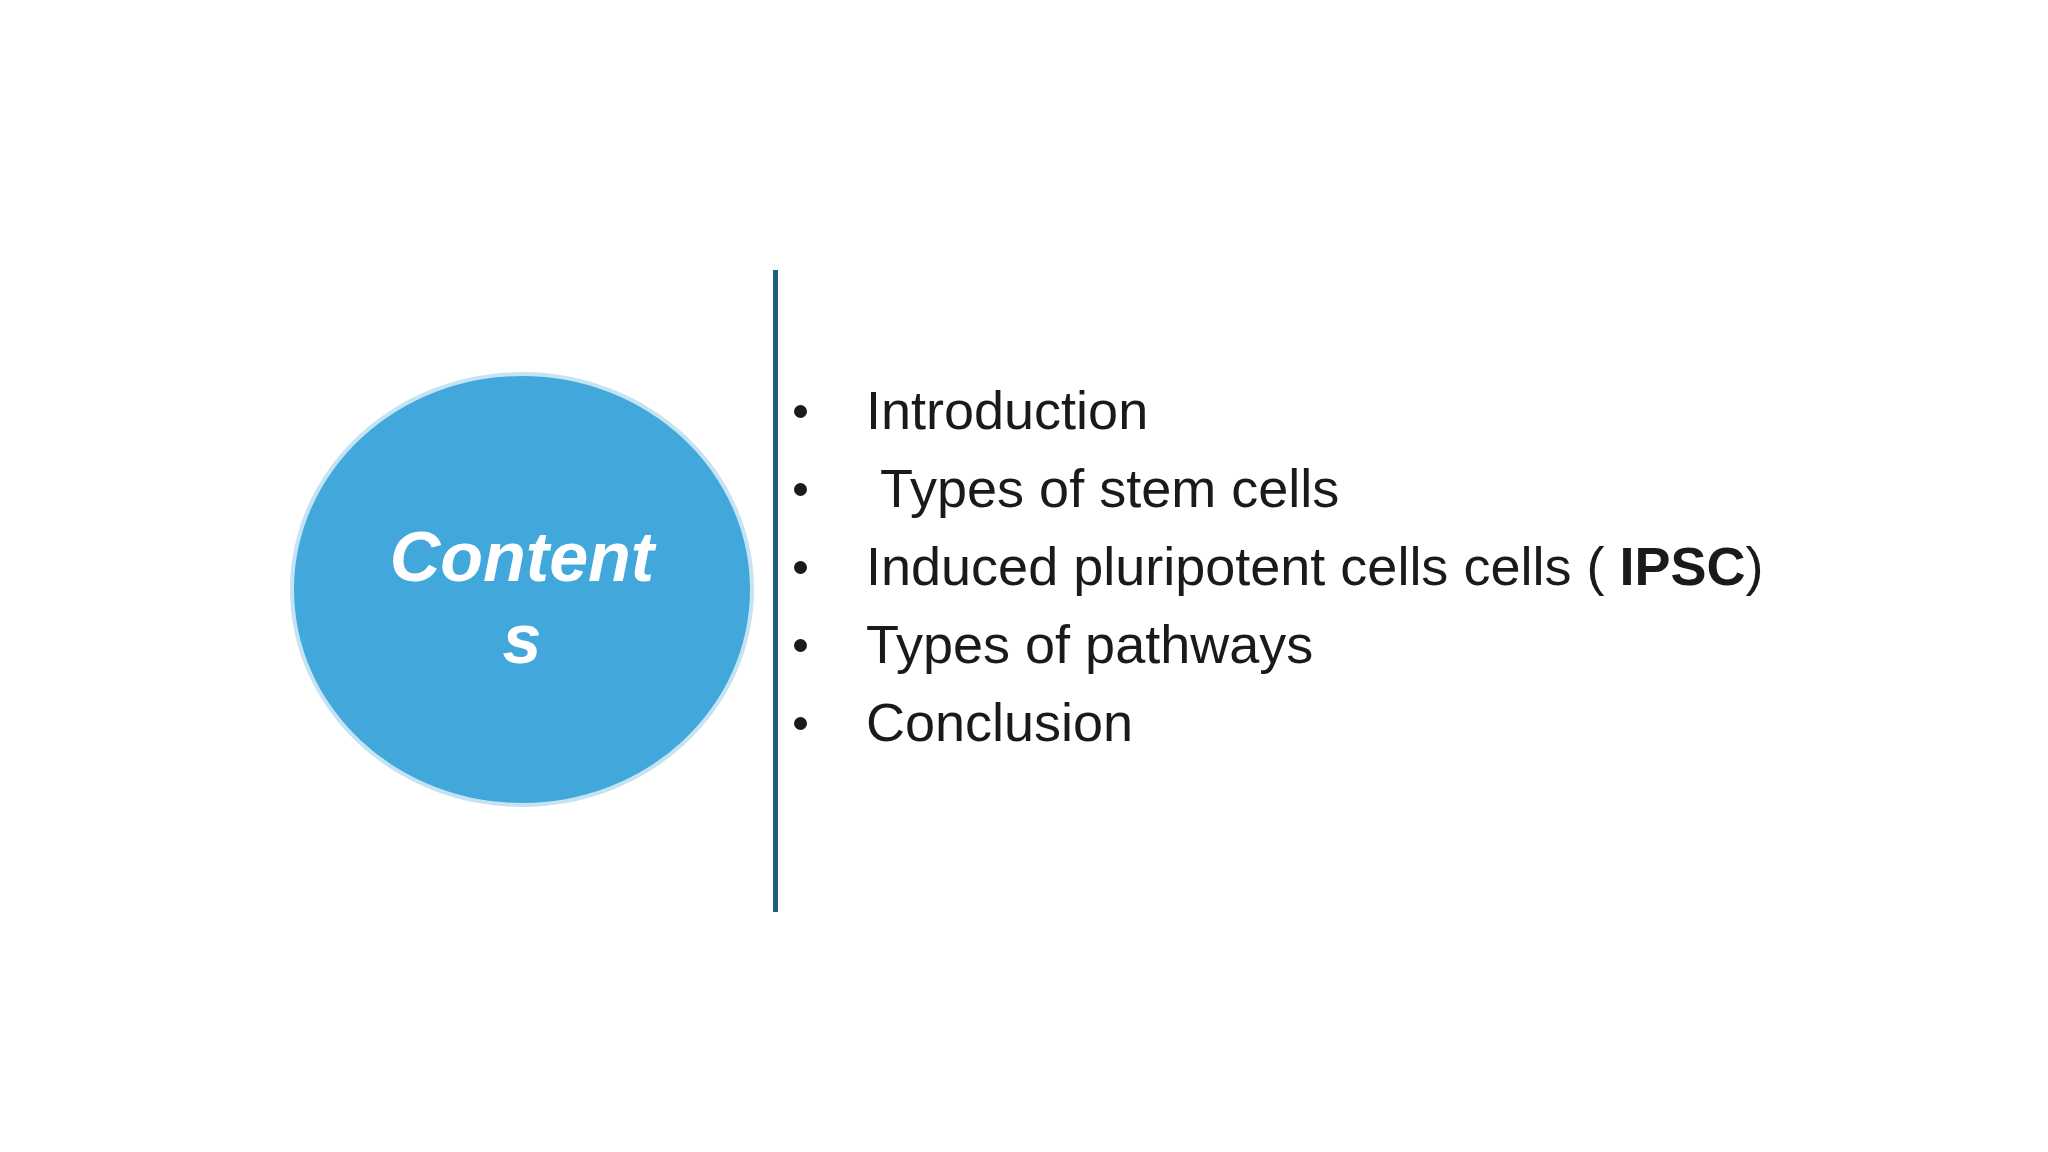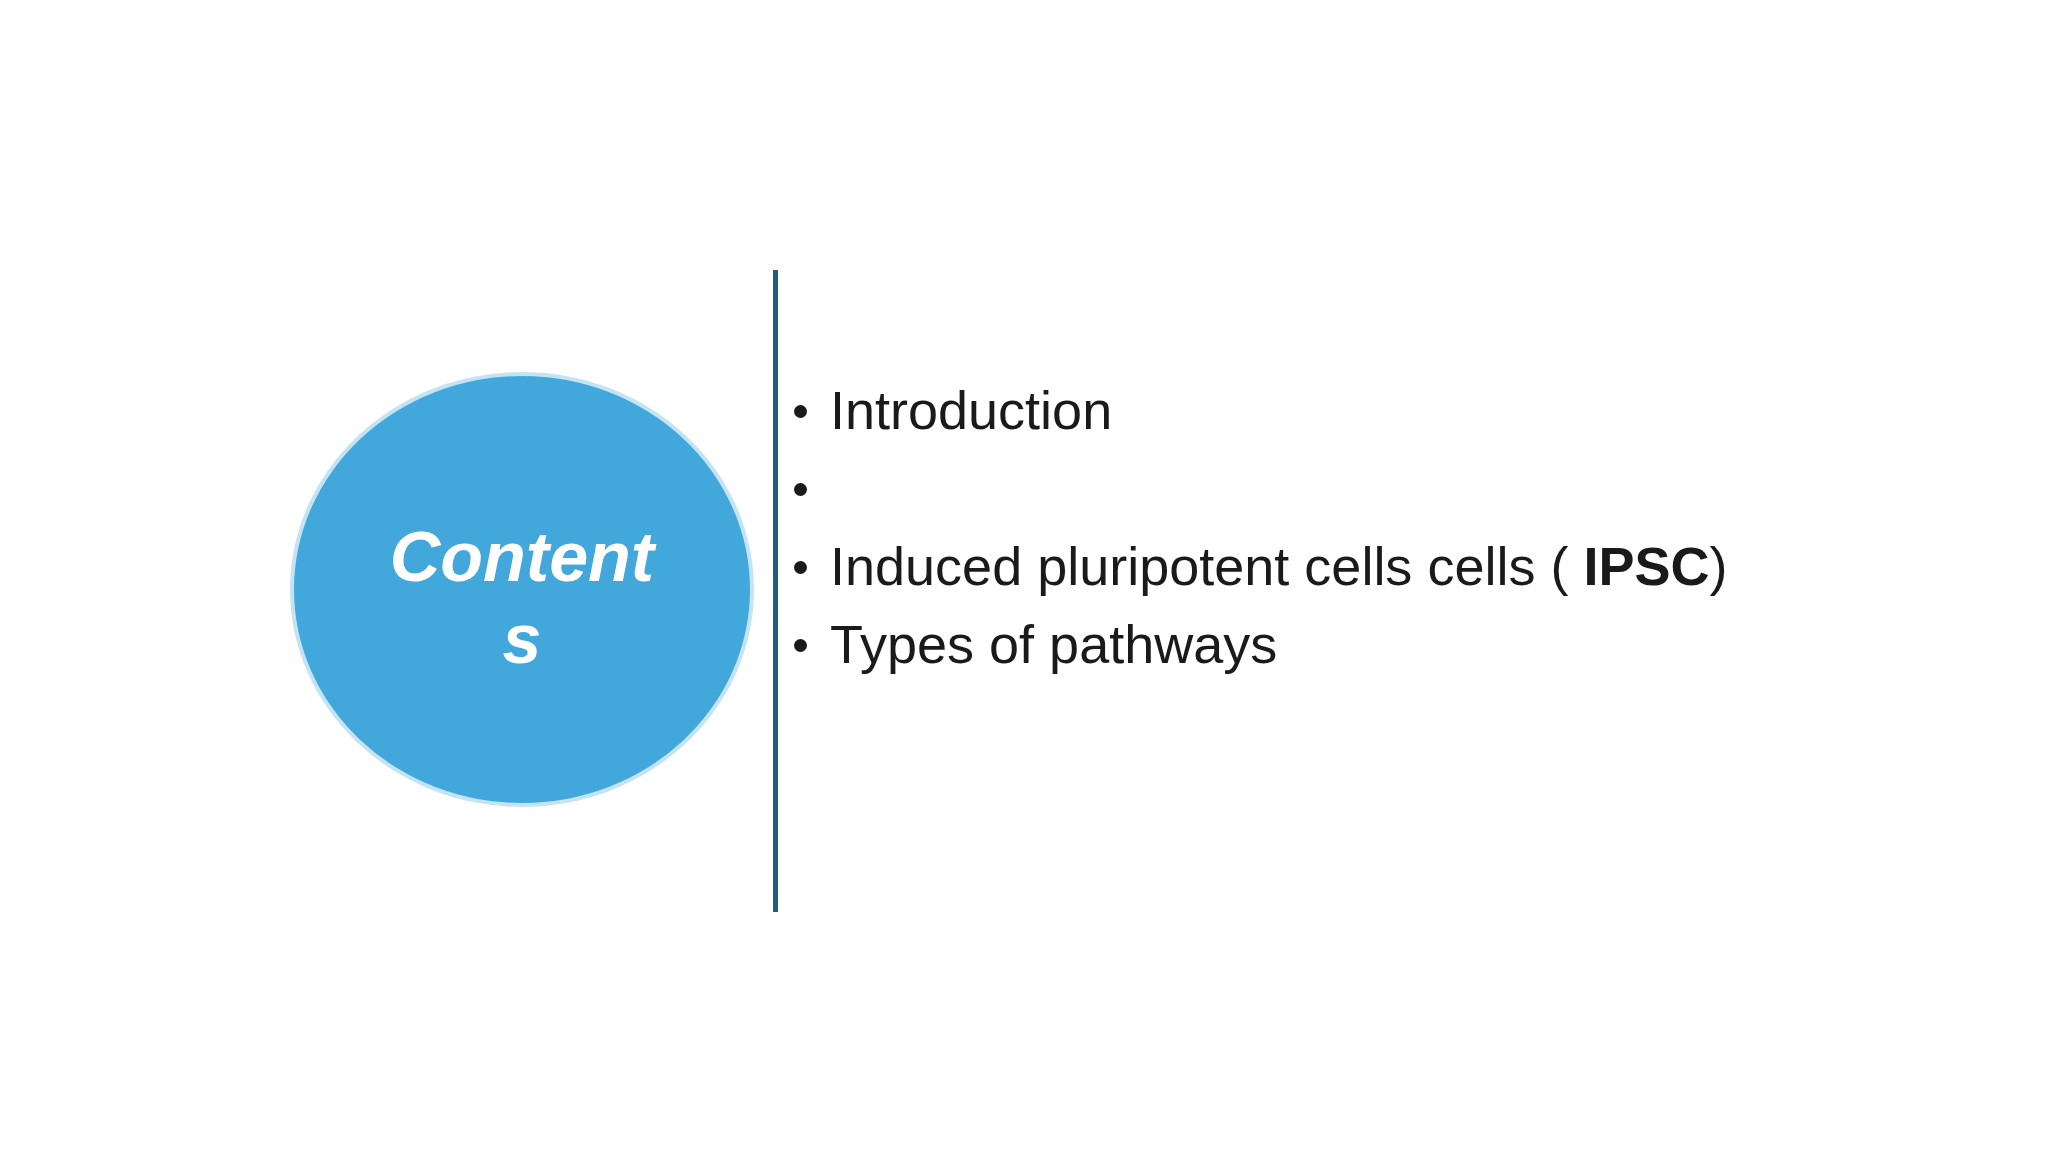--- a/index.html
+++ b/index.html
@@ -64,20 +64,21 @@
     border-radius: 50%;
     background: var(--list-text, #1a1a1a);
     margin-right: 23px;
     margin-top: 3px;
   }
   .bullet-text {
     font-size: 54px;
     line-height: 78px;
     color: var(--list-text, #1a1a1a);
     white-space: pre;
+    margin-left: 36px;
   }
   .bullet-text .seg-bold {
     font-weight: bold;
   }
 </style>
 </head>
 <body>
 
 <div class="slide" style="--bg: #ffffff; --circle-fill: #42a8db; --circle-border: #c5e4f3; --circle-text: #ffffff; --divider-color: #1e5f80; --list-text: #1a1a1a;">
 
@@ -90,24 +91,29 @@
 
   <div class="divider"></div>
 
   <div class="bullet-list" id="bullet-list">
       <div class="bullet-row">
         <span class="bullet-dot"></span>
         <span class="bullet-text"><span class="seg">Introduction</span></span>
       </div>
       <div class="bullet-row">
         <span class="bullet-dot"></span>
+        <span class="bullet-text"><span class="seg"> Types of stem cells</span></span>
       </div>
       <div class="bullet-row">
         <span class="bullet-dot"></span>
         <span class="bullet-text"><span class="seg">Induced pluripotent cells cells ( </span><span class="seg-bold">IPSC</span><span class="seg">)</span></span>
       </div>
       <div class="bullet-row">
         <span class="bullet-dot"></span>
         <span class="bullet-text"><span class="seg">Types of pathways</span></span>
       </div>
+      <div class="bullet-row">
+        <span class="bullet-dot"></span>
+        <span class="bullet-text"><span class="seg">Conclusion</span></span>
+      </div>
     </div>
 
 </div>
 
 </body></html>

